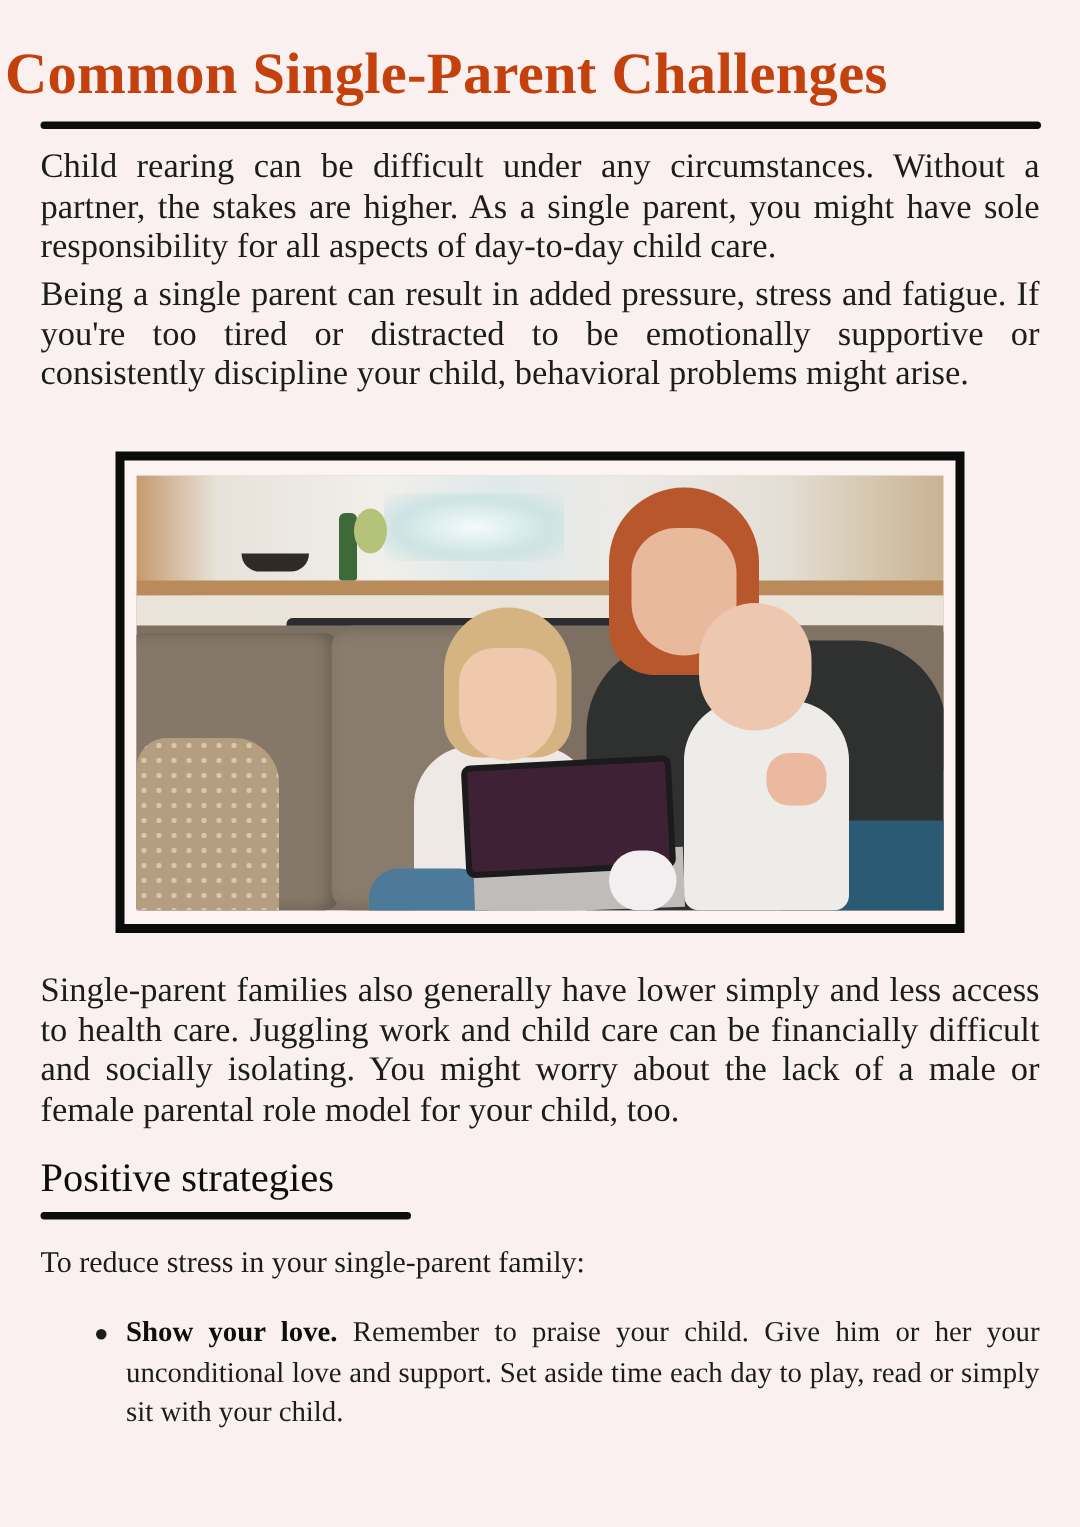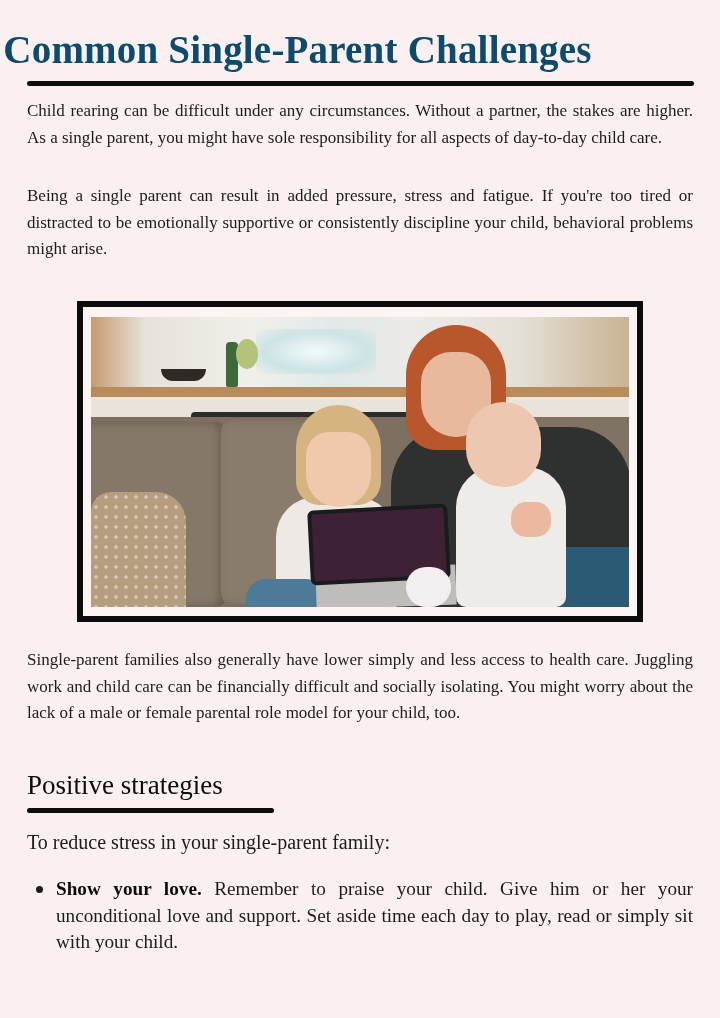--- a/index.html
+++ b/index.html
@@ -2,53 +2,53 @@
 <html><head>
   <meta charset="utf-8">
   <style>
     * { margin: 0; padding: 0; box-sizing: border-box; }
     html, body { width: 720px; height: 1018px; background: #f9f0ef; overflow: hidden; }
     body { position: relative; font-family: "DejaVu Serif", "Liberation Serif", serif; color: #1a1a1a; }
 
     .title {
       position: absolute; left: 0; top: 26px; width: 595px;
       text-align: center; font-family: "Liberation Serif", serif;
-      font-weight: bold; font-size: 39px; line-height: 48px; color: #0c4a6e;
+      font-weight: bold; font-size: 39px; line-height: 48px; color: #c2410c;
       letter-spacing: 0.2px;
     }
     .rule {
       position: absolute; background: #0d0d0d; border-radius: 3px;
     }
     .rule-title { left: 27px; top: 81px; width: 667px; height: 5px; }
     .rule-h2 { left: 27px; top: 808px; width: 247px; height: 5px; }
 
     .para {
       position: absolute; left: 27px; width: 666px;
-      font-family: "Liberation Serif", serif; font-size: 17px;
+      font-family: "Liberation Serif", serif; font-size: 23px;
       line-height: 26.5px; text-align: justify; color: #1c1c1c;
     }
     .p1 { top: 98px; }
     .p2 { top: 183px; }
     .p3 { top: 647px; }
 
     .h2 {
       position: absolute; left: 27px; top: 768px;
       font-family: "Liberation Serif", serif; font-weight: normal;
       font-size: 27px; line-height: 34px; color: #0d0d0d;
     }
     .intro {
       position: absolute; left: 27px; top: 827px;
       font-family: "Liberation Serif", serif; font-size: 20px; line-height: 30px; color: #1c1c1c;
     }
     .list {
       position: absolute; left: 56px; top: 876px; width: 637px;
       font-family: "Liberation Serif", serif; font-size: 19.2px; line-height: 26.5px;
       text-align: justify; color: #1c1c1c; list-style: none;
     }
-    .list li { position: relative; }
+    .list li { position: relative; margin-left: 28px; }
     .bullet {
       position: absolute; left: -20px; top: 10px; width: 7px; height: 7px;
       border-radius: 50%; background: #1c1c1c;
     }
     .list b { font-weight: bold; color: #0d0d0d; }
 
     
     .frame {
       position: absolute; left: 77px; top: 301px; width: 566px; height: 321px;
       border: 6px solid #0b0b0b; background: #fbf4f3;

